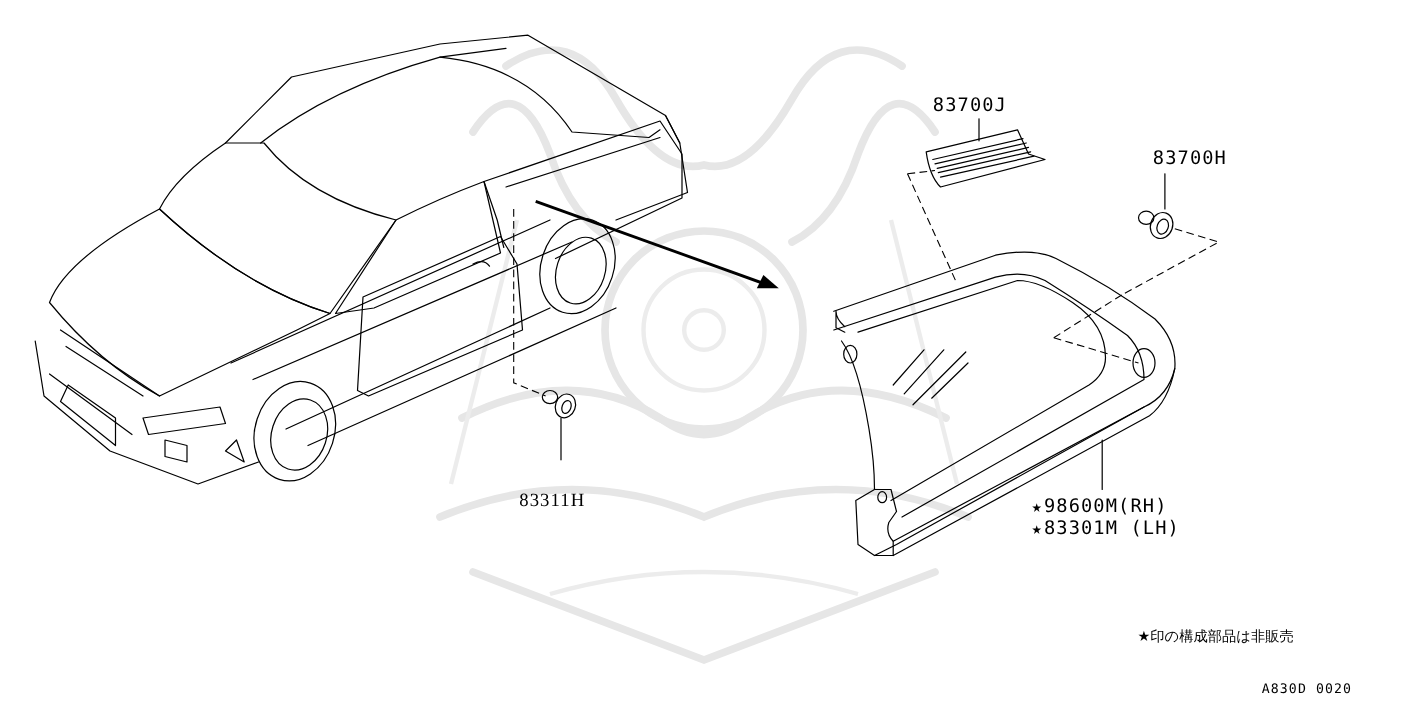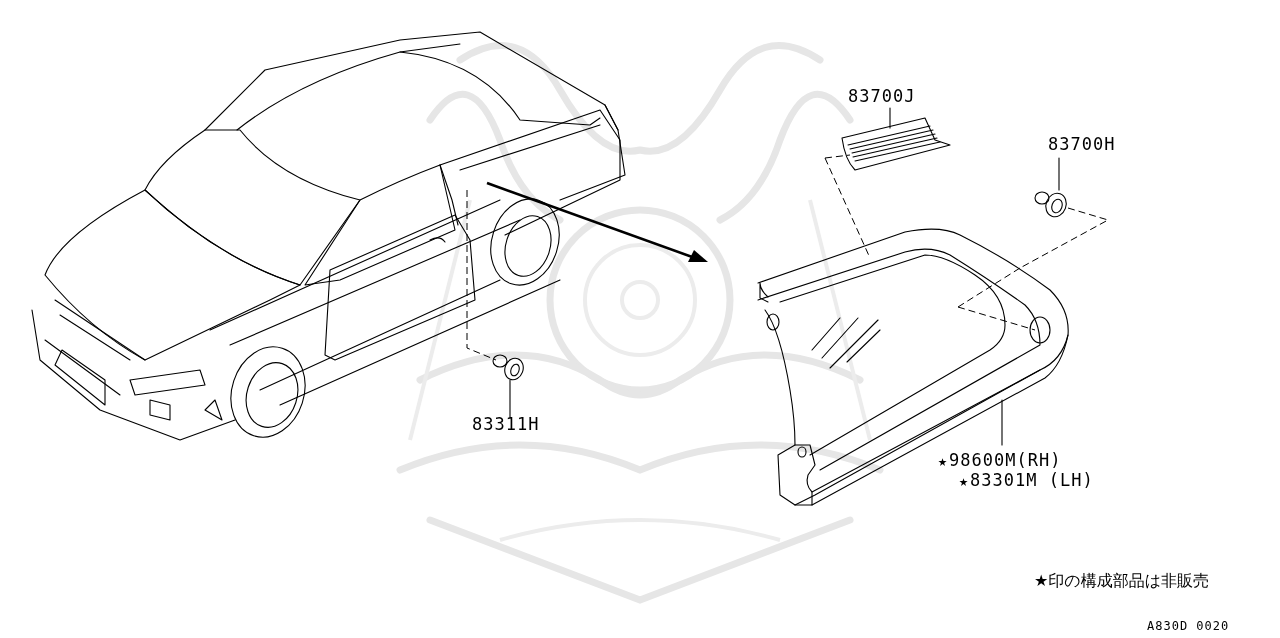--- a/index.html
+++ b/index.html
@@ -1,20 +1,20 @@
 <!DOCTYPE html>
 <html><head>
   <meta charset="utf-8">
   <style>
     html, body { margin: 0; padding: 0; background: #ffffff; }
     body { width: 1280px; height: 638px; position: relative; overflow: hidden; font-family: "DejaVu Sans", sans-serif; }
     .canvas { position: absolute; left: 0; top: 0; width: 1016px; height: 638px; }
     svg { position: absolute; left: 0; top: 0; }
     .label { position: absolute; font-family: "DejaVu Sans Mono", monospace; color: #000; font-size: 17px; letter-spacing: 1px; white-space: nowrap; line-height: 1; }
-    .note { position: absolute; font-family: "DejaVu Sans", sans-serif; color: #000; font-size: 16px; white-space: nowrap; line-height: 1; }
+    .note { position: absolute; font-family: "DejaVu Sans", sans-serif; color: #000; font-size: 13px; white-space: nowrap; line-height: 1; }
     .code { position: absolute; font-family: "DejaVu Sans Mono", monospace; color: #000; font-size: 12px; letter-spacing: 1px; white-space: nowrap; line-height: 1; }
     .star { font-size: 15px; margin-right: 1px; }
     .ln { fill: none; stroke: #000; stroke-width: 1.1; stroke-linejoin: round; stroke-linecap: round; }
     .dash { fill: none; stroke: #000; stroke-width: 1; stroke-dasharray: 7 4; }
     .wm { fill: none; stroke: #e6e6e6; stroke-width: 7; stroke-linecap: round; }
     .wm2 { fill: none; stroke: #ececec; stroke-width: 4; }
   </style>
 </head>
 <body>
 
@@ -137,26 +137,26 @@
       <ellipse class="ln" cx="802" cy="452" rx="4" ry="5"></ellipse>
       <path class="ln" d="M812 492 L1040 370"></path>
       <path class="ln" d="M812 505 L1045 378 Q1062 365 1068 335"></path>
 
       <line class="ln" x1="1002" y1="400" x2="1002" y2="445"></line>
     </g>
   </svg>
 
   <div class="label" style="left:848px; top:88px;">83700J</div>
   <div class="label" style="left:1048px; top:136px;">83700H</div>
-  <div class="label" style="left:472px; top:416px;">83311H</div>
+  <div class="label" style="left:472px; top:446px;font-family:Liberation Serif, serif;">83311H</div>
 
   <div class="label" style="left:938px; top:452px;">
     <span class="star">★</span><span>98600M(RH)</span>
   </div>
-  <div class="label" style="left:938px; top:472px;margin-left:21px;">
+  <div class="label" style="left:938px; top:472px;">
     <span class="star">★</span><span>83301M (LH)</span>
   </div>
 
   <div class="note" style="left:1034px; top:573px;">
     <span>★</span><span>印の構成部品は非販売</span>
   </div>
 
   <div class="code" style="left:1147px; top:620px;">A830D 0020</div>
 </div>
 

